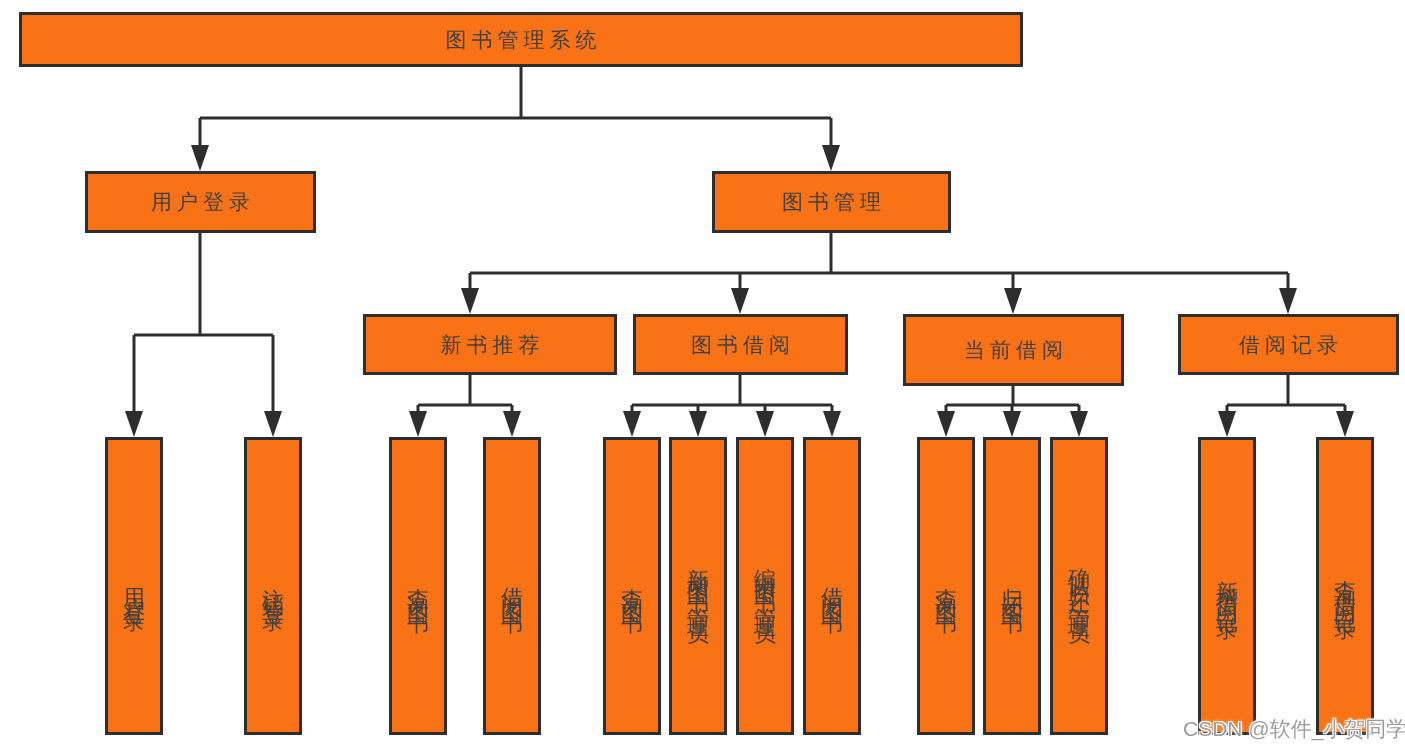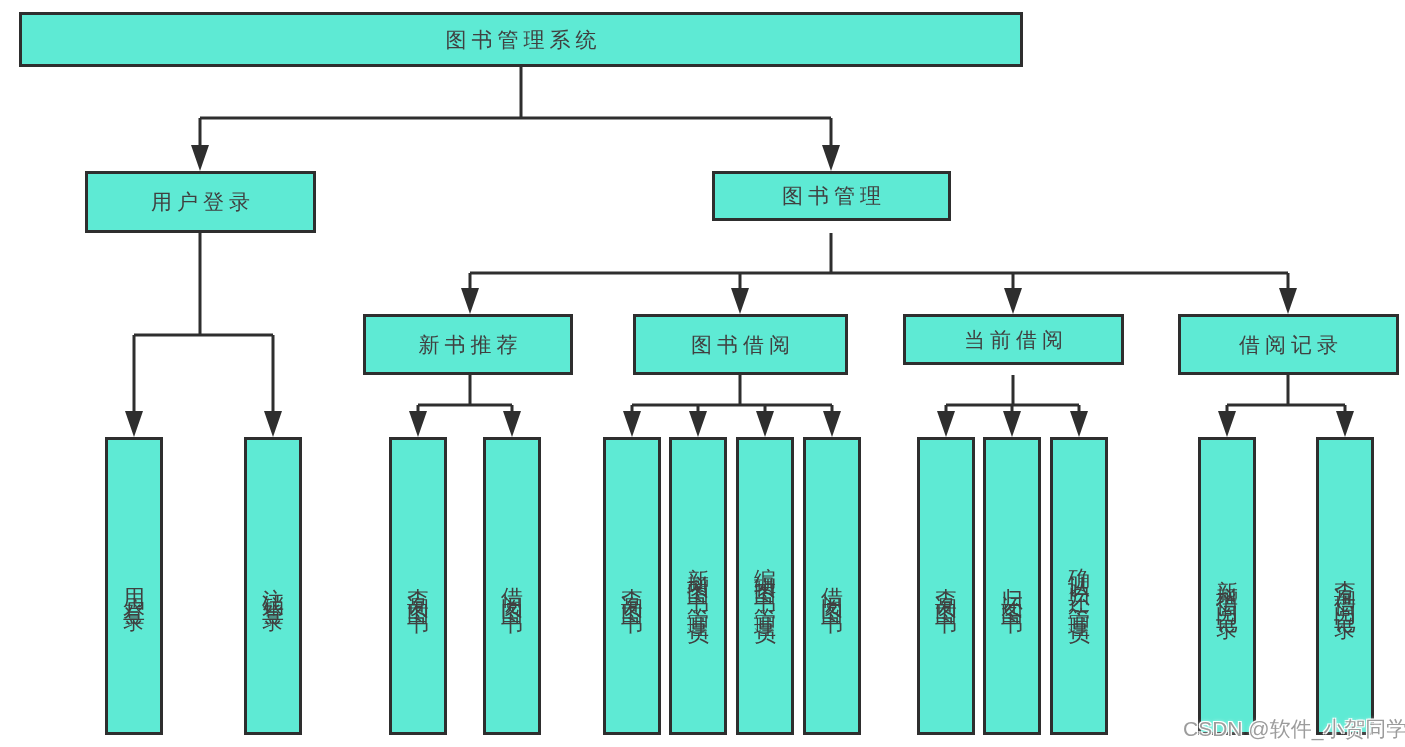--- a/index.html
+++ b/index.html
@@ -17,21 +17,21 @@
   }
   .wires {
     position: absolute;
     left: 0;
     top: 0;
     pointer-events: none;
   }
   .node {
     position: absolute;
     box-sizing: border-box;
-    background: #5eead4;
+    background: #f97316;
     border: 3px solid #2e2e2e;
     display: flex;
     align-items: center;
     justify-content: center;
     color: #404040;
   }
   .h-node span {
     font-size: 21px;
     letter-spacing: 5px;
     text-indent: 5px;
@@ -101,31 +101,31 @@
     </g>
   </svg>
 
   <div class="node h-node" style="left:19px; top:12px; width:1004px; height:55px;">
     <span>图书管理系统</span>
   </div>
 
   <div class="node h-node" style="left:85px; top:171px; width:231px; height:62px;">
     <span>用户登录</span>
   </div>
-  <div class="node h-node" style="left:712px; top:171px; width:239px; height:50px;">
+  <div class="node h-node" style="left:712px; top:171px; width:239px; height:62px;">
     <span>图书管理</span>
   </div>
 
-  <div class="node h-node" style="left:363px; top:314px; width:210px; height:61px;">
+  <div class="node h-node" style="left:363px; top:314px; width:254px; height:61px;">
     <span>新书推荐</span>
   </div>
   <div class="node h-node" style="left:633px; top:314px; width:215px; height:61px;text-align:right;">
     <span>图书借阅</span>
   </div>
-  <div class="node h-node" style="left:903px; top:314px; width:221px; height:51px;">
+  <div class="node h-node" style="left:903px; top:314px; width:221px; height:72px;">
     <span>当前借阅</span>
   </div>
   <div class="node h-node" style="left:1178px; top:314px; width:221px; height:61px;">
     <span>借阅记录</span>
   </div>
 
   <div class="node leaf" style="left:105px; top:437px; width:58px; height:298px;">
     <span>用户登录</span>
   </div>
   <div class="node leaf" style="left:244px; top:437px; width:58px; height:298px;">

